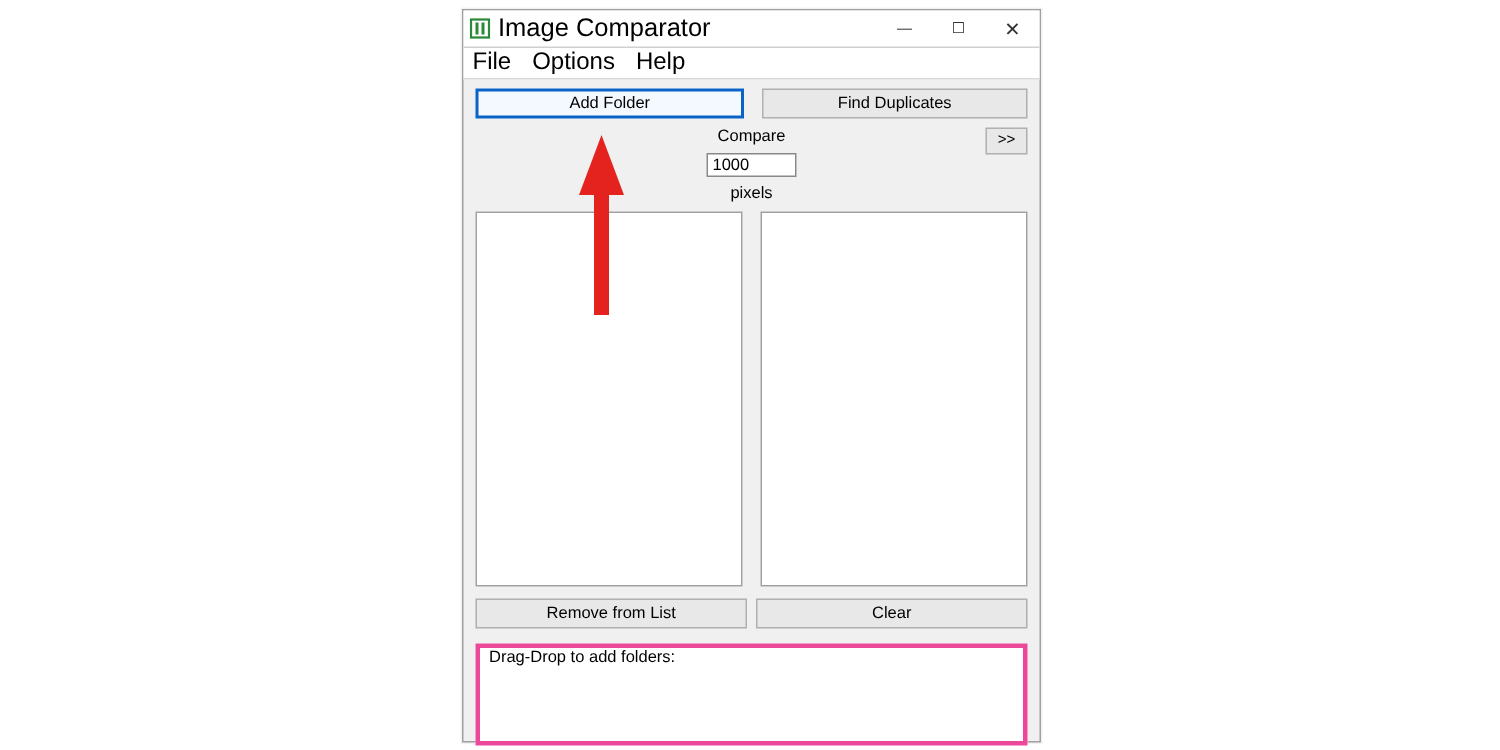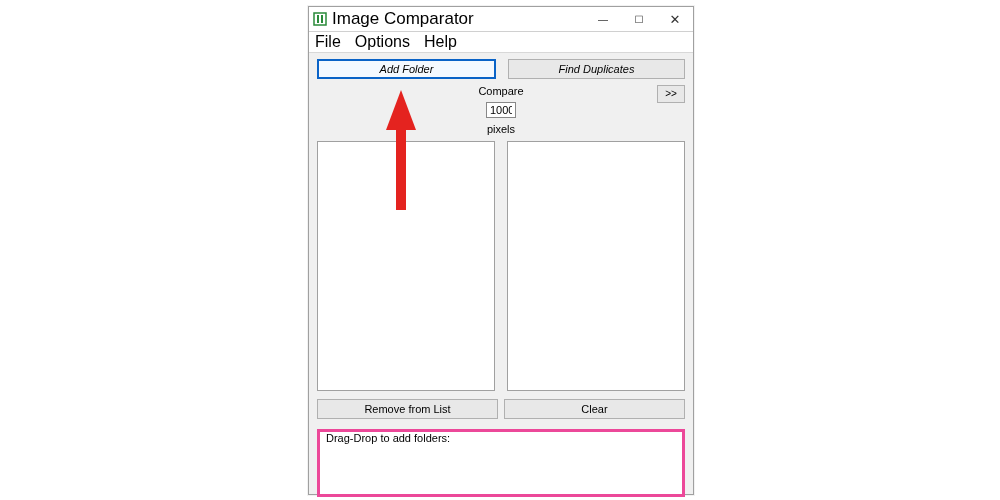--- a/index.html
+++ b/index.html
@@ -89,40 +89,39 @@
   }
   .btn {
     flex: 1;
     height: 20px;
     background: #e8e8e8;
     border: 1px solid #b0b0b0;
     font-size: 11px;
     text-align: center;
     line-height: 18px;
     box-sizing: border-box;
-    font-style: italic;
   }
   .btn.highlight {
     border: 2px solid #0a63c7;
     background: #f4f9ff;
     line-height: 16px;
   }
   .compare-row {
     display: flex;
     align-items: center;
     gap: 5px;
     margin-bottom: 6px;
     position: relative;
     flex-direction: column;
   }
   .compare-label {
     font-size: 11px;
   }
   .compare-input {
-    width: 30px;
+    width: 60px;
     height: 16px;
     border: 1px solid #888;
     background: #fff;
     font-size: 11px;
     padding: 0 3px;
     box-sizing: border-box;
   }
   .pixels-label {
     font-size: 11px;
   }

